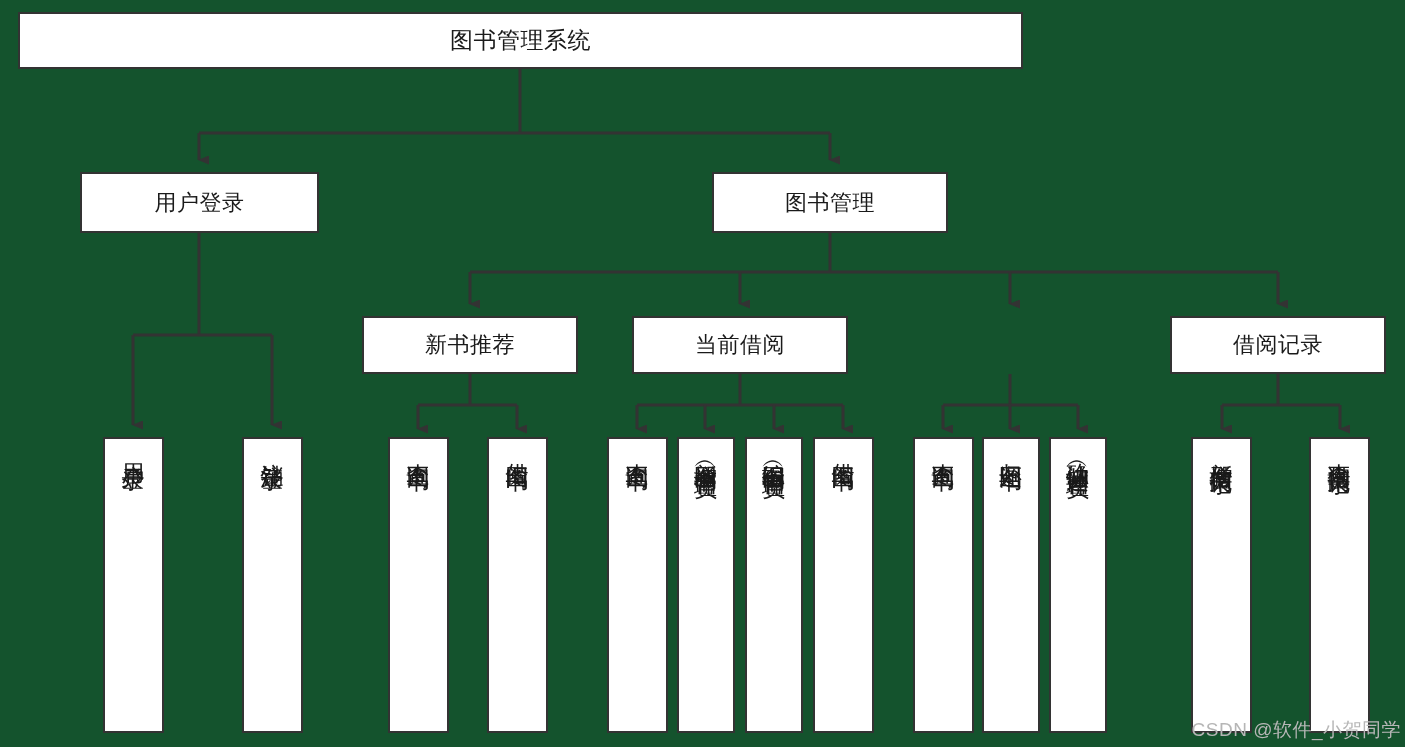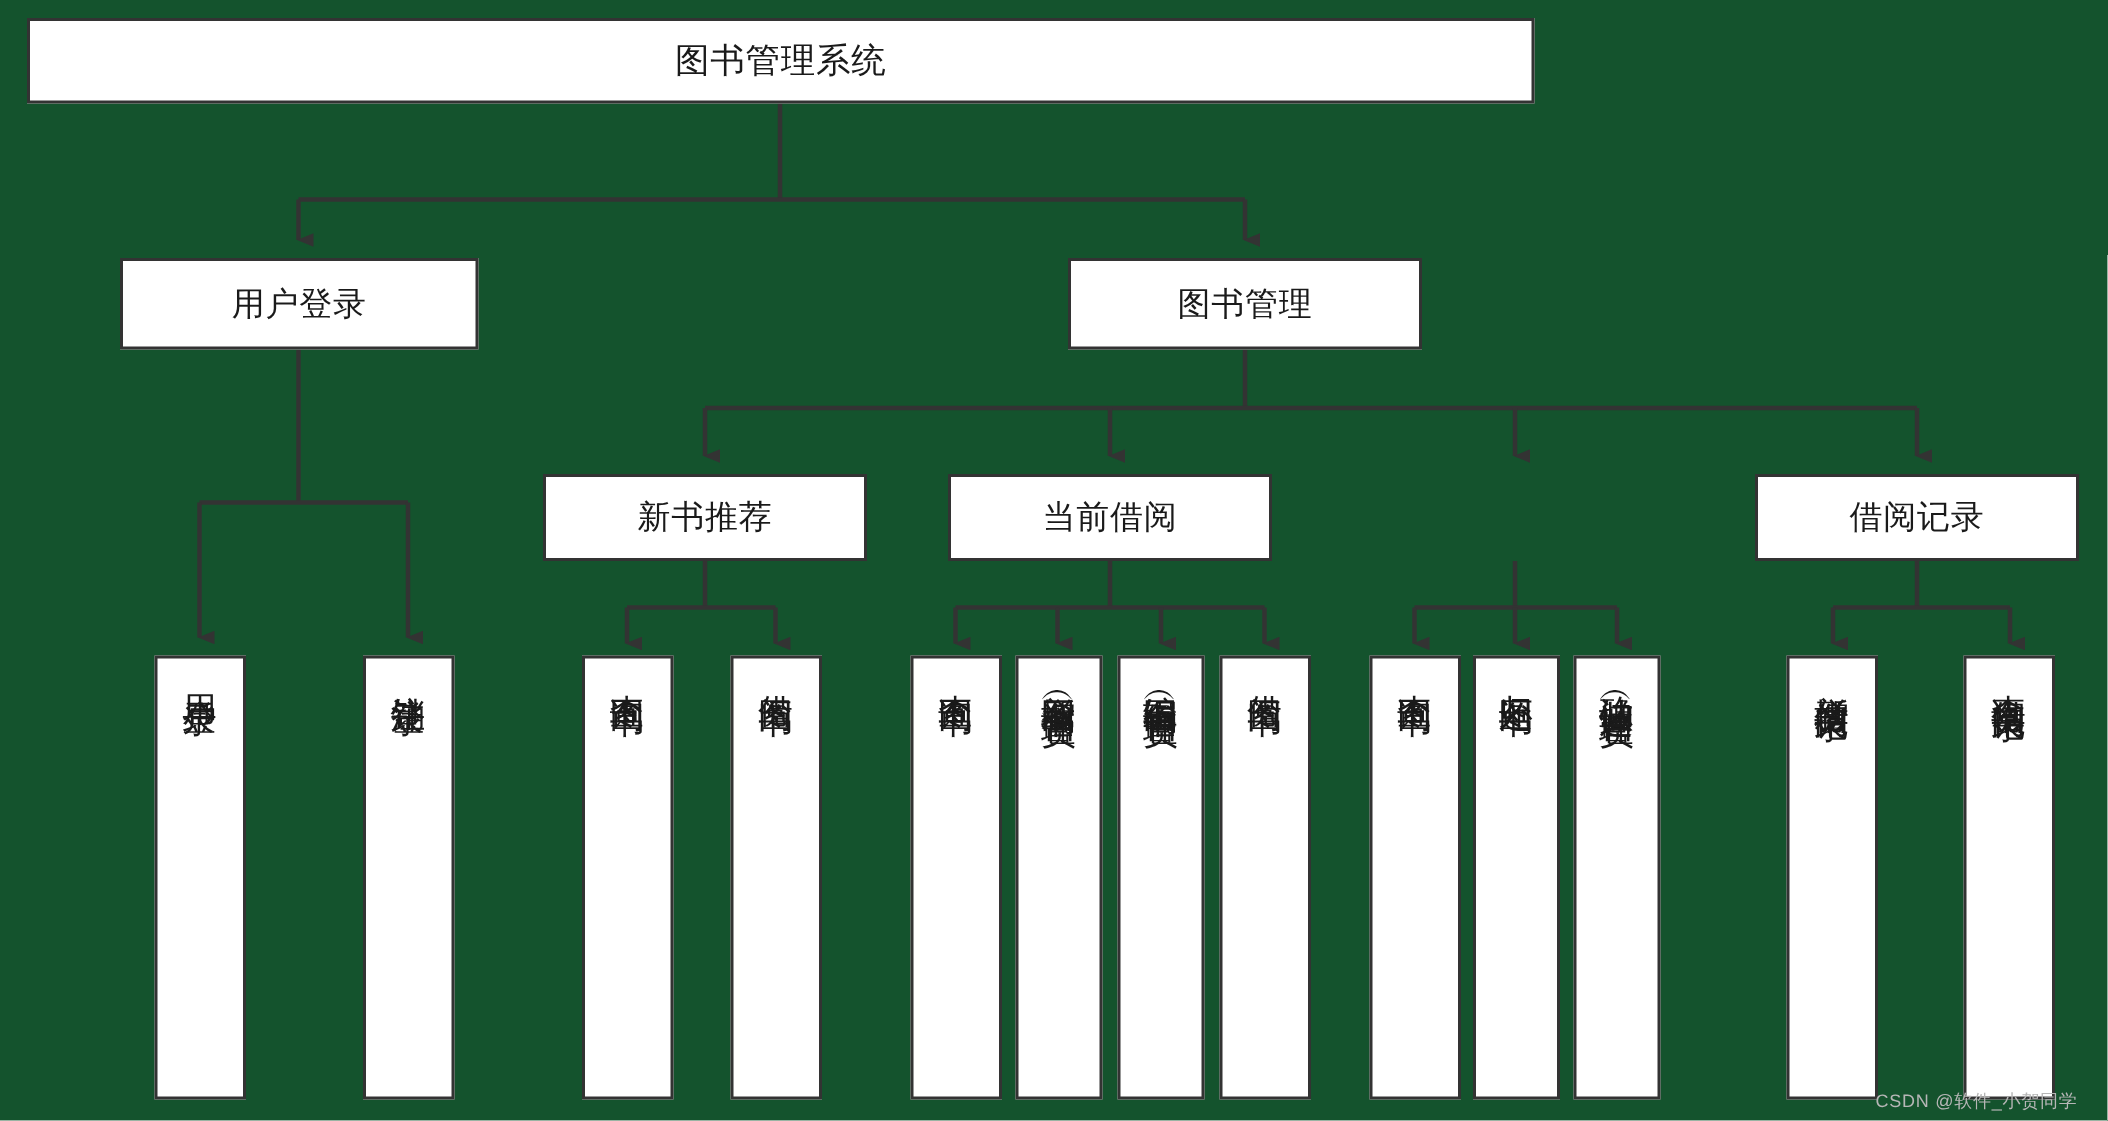--- a/index.html
+++ b/index.html
@@ -59,23 +59,23 @@
   }
   .node.vertical .node-label {
     writing-mode: vertical-rl;
     text-orientation: upright;
     font-size: 23px;
     line-height: 1.05;
     letter-spacing: 2px;
   }
   .watermark {
     position: absolute;
-    right: 20px;
+    right: 4px;
     bottom: 4px;
-    font-size: 12px;
+    font-size: 19px;
     color: #b6b6b6;
     z-index: 3;
     white-space: nowrap;
     letter-spacing: 0.5px;
   }
 </style>
 </head>
 <body>
 
 <div id="diagram-root">

